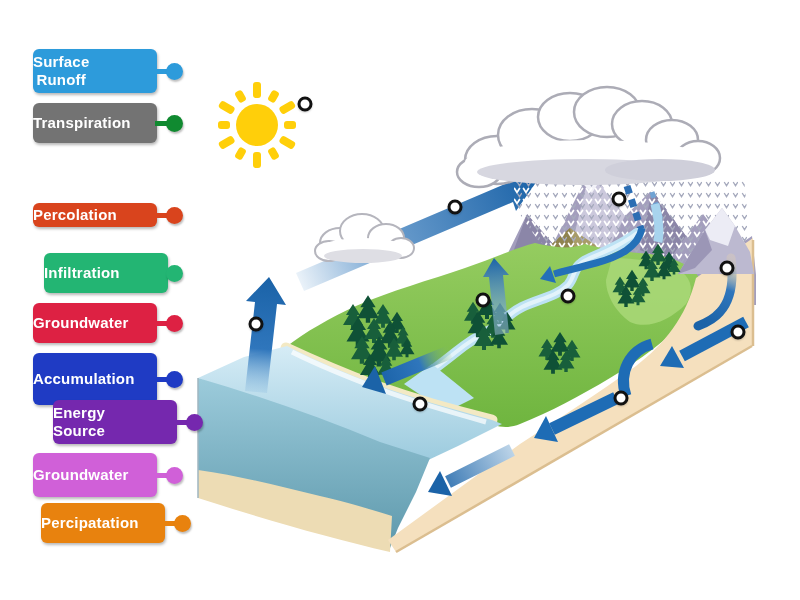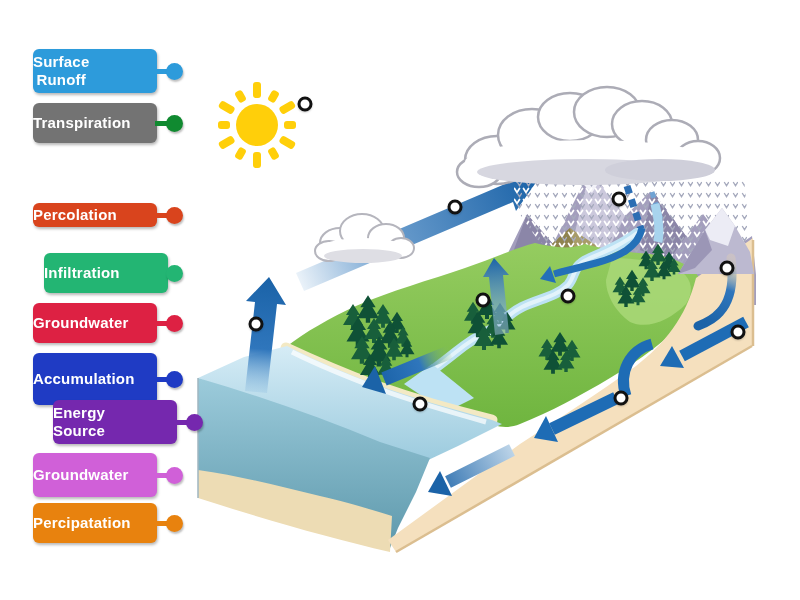--- a/index.html
+++ b/index.html
@@ -343,21 +343,21 @@
   </div>
 
   <div class="label-item" style="top: 453px; height: 44px;">
     <div class="label-pill" style="background: rgb(208, 96, 216);">
       <span class="label-text">Groundwater</span>
     </div>
     <div class="label-stem" style="background: rgb(208, 96, 216);"></div>
     <div class="label-dot" style="background: rgb(208, 96, 216);"></div>
   </div>
 
-  <div class="label-item" style="top: 503px; height: 40px;">
+  <div class="label-item" style="top: 503px; height: 40px; margin-left: 8px;">
     <div class="label-pill" style="background: rgb(232, 130, 14);">
       <span class="label-text">Percipatation</span>
     </div>
     <div class="label-stem" style="background: rgb(232, 130, 14);"></div>
     <div class="label-dot" style="background: rgb(232, 130, 14);"></div>
   </div>
 </div>
 </div>
 
 </body></html>

